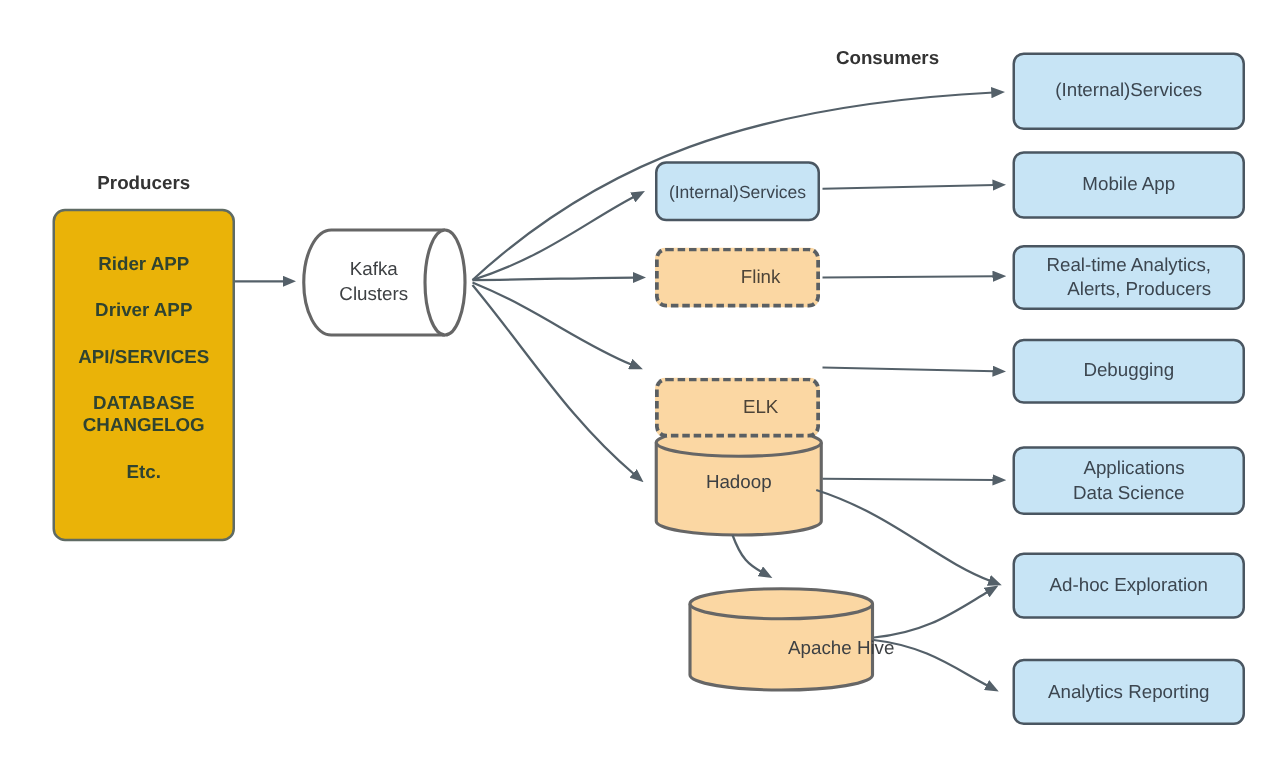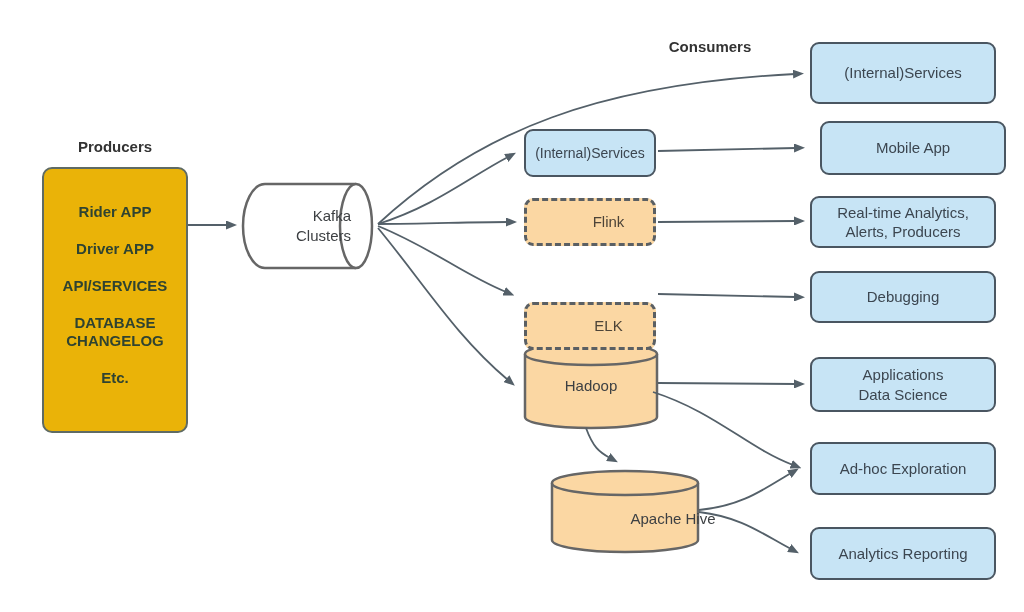--- a/index.html
+++ b/index.html
@@ -1,19 +1,19 @@
 <!DOCTYPE html>
 <html><head>
 <meta charset="utf-8">
 <style>
   html,body{margin:0;padding:0;background:#ffffff;}
   .canvas{position:relative;width:1024px;height:612px;background:#ffffff;overflow:hidden;
           font-family:"Liberation Sans", sans-serif;}
   .layer{position:absolute;left:0;top:0;width:1024px;height:612px;}
-  .n{position:absolute;display:flex;align-items:center;justify-content:center;text-align:center;
+  .n{position:absolute;display:flex;align-items:center;justify-content:center;text-align:right;
      box-sizing:border-box;border-radius:9px;font-size:15px;color:#3c4650;white-space:pre-line;
      line-height:1.3;}
   .blue{background:#c7e4f5;border:2px solid #4a5661;}
   .orange-dashed{background:#fbd7a3;border:3px dashed #5a5f63;color:#4d4438;padding-left:37px;}
   .green-box{position:absolute;box-sizing:border-box;background:#eab308;border:2px solid #5f6b64;
      border-radius:10px;display:flex;flex-direction:column;align-items:center;
      padding-top:34px;gap:19px;}
   .green-box .item{font-weight:bold;font-size:15px;color:#2f4331;text-align:center;
      white-space:pre-line;line-height:1.2;}
   .hdg{position:absolute;font-weight:bold;color:#333333;font-size:15px;text-align:center;}
@@ -70,31 +70,31 @@
 
   <div class="green-box" style="left:42px;top:167px;width:146px;height:266px;">
     <div class="item">Rider APP</div>
     <div class="item">Driver APP</div>
     <div class="item">API/SERVICES</div>
     <div class="item">DATABASE
 CHANGELOG</div>
     <div class="item">Etc.</div>
   </div>
 
-  <div class="cyl-label" style="left:247px;top:206px;width:104px;text-align:right;">Kafka
+  <div class="cyl-label" style="left:247px;top:206px;width:104px;">Kafka
 Clusters</div>
   <div class="cyl-label" style="left:525px;top:376px;width:132px;">Hadoop</div>
   <div class="cyl-label" style="left:552px;top:509px;width:146px;margin-left:48px;">Apache Hive</div>
 
   <div class="n blue" style="left:524px;top:129px;width:132px;height:48px;font-size:14px;">(Internal)Services</div>
   <div class="n orange-dashed" style="left:524px;top:198px;width:132px;height:48px;">Flink</div>
   <div class="n orange-dashed" style="left:524px;top:270px;width:132px;height:48px;margin-top:32px;">ELK</div>
 
   <div class="n blue" style="left:810px;top:42px;width:186px;height:62px;">(Internal)Services</div>
-  <div class="n blue" style="left:810px;top:121px;width:186px;height:54px;margin-left:10px;">Mobile App</div>
+  <div class="n blue" style="left:810px;top:121px;width:186px;height:54px;">Mobile App</div>
   <div class="n blue" style="left:810px;top:196px;width:186px;height:52px;">Real-time Analytics,
 Alerts, Producers</div>
   <div class="n blue" style="left:810px;top:271px;width:186px;height:52px;">Debugging</div>
   <div class="n blue" style="left:810px;top:357px;width:186px;height:55px;">Applications
 Data Science</div>
   <div class="n blue" style="left:810px;top:442px;width:186px;height:53px;">Ad-hoc Exploration</div>
   <div class="n blue" style="left:810px;top:527px;width:186px;height:53px;">Analytics Reporting</div>
 
 </div>
 

